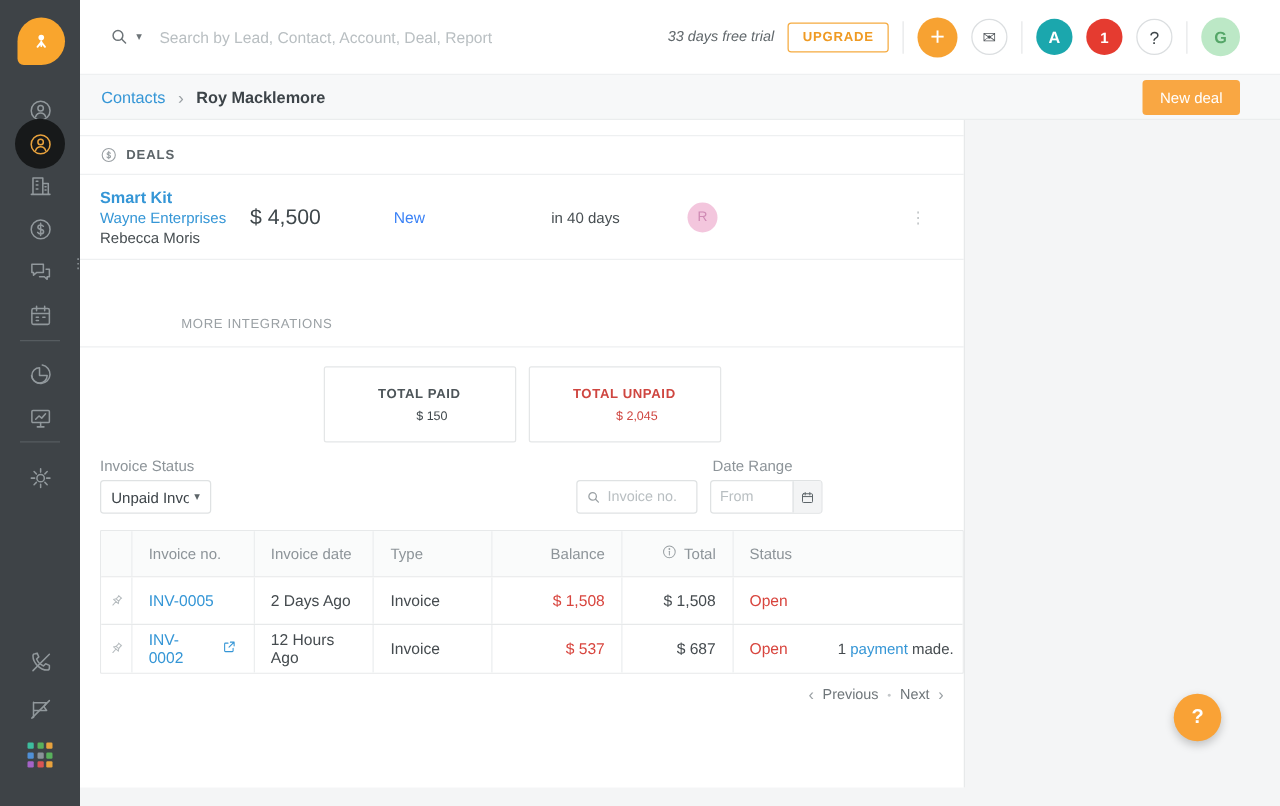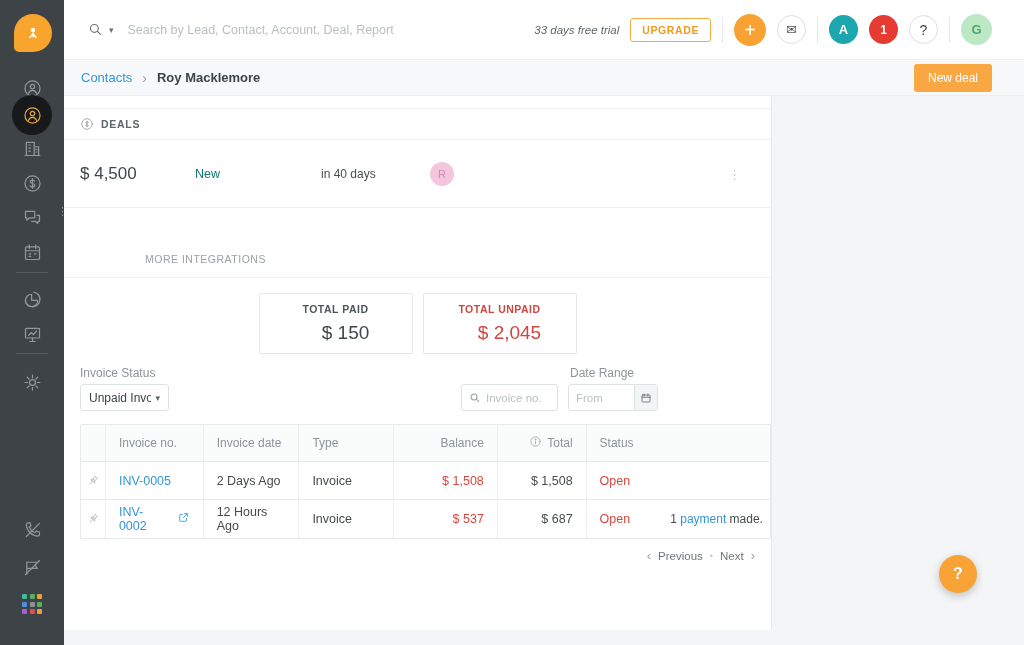--- a/index.html
+++ b/index.html
@@ -63,21 +63,21 @@
   .deals-header { top:12px; border-top:1px solid #eef0f1; }
   .int-header { top:112px; }
 
   .deal-row { position:absolute; top:44px; left:0; right:0; height:68px; border-bottom:1px solid #eef0f1;
               display:flex; align-items:center; padding-left:16px; }
   .deal-names { width:120px; line-height:1.35; }
   .deal-name { display:block; color:#3596d6; font-size:13px; font-weight:bold; cursor:pointer; }
   .deal-account { display:block; color:#3596d6; font-size:12px; cursor:pointer; }
   .deal-owner { display:block; color:#474e52; font-size:12px; }
   .deal-amount { width:115px; font-size:17px; color:#3f474b; }
-  .deal-stage { width:126px; font-size:12.5px; color:#0f766e; }
+  .deal-stage { width:126px; font-size:12.5px; color:#3b82f6; }
   .deal-due { width:109px; font-size:12px; color:#474e52; }
   .deal-avatar { width:24px; height:24px; border-radius:50%; background:#f3c6dd; color:#cf8ab4;
                  font-size:11px; display:flex; align-items:center; justify-content:center; }
   .deal-kebab { position:absolute; right:30px; top:50%; transform:translateY(-50%); color:#c3c7c9;
                 font-size:13px; line-height:1; cursor:pointer; }
 
   
   .int-tabs { position:absolute; top:144px; left:0; right:0; height:38px; border-bottom:1px solid #eef0f1;
               display:flex; align-items:center; padding-left:37px; }
   .xero-tab { position:relative; height:100%; display:flex; align-items:center; gap:9px; padding:0 14px 0 4px; cursor:pointer; }
@@ -85,21 +85,21 @@
   .xero-logo { width:22px; height:22px; border-radius:50%; background:#13b5ea; color:#fff; font-size:6.5px;
                font-weight:bold; display:flex; align-items:center; justify-content:center; }
   .xero-label { font-size:11px; font-weight:bold; letter-spacing:.4px; color:#3d4449; }
   .more-tab { margin-left:44px; font-size:10.5px; letter-spacing:.5px; color:#9aa0a4; cursor:pointer; }
 
   
   .totals-row { position:absolute; top:197px; left:0; right:0; display:flex; justify-content:center; gap:10px; }
   .total-box { width:154px; height:61px; border:1px solid #e4e6e7; border-radius:2px; display:flex;
                flex-direction:column; align-items:center; justify-content:center; gap:7px; }
   .total-label { font-size:10.5px; font-weight:bold; letter-spacing:.5px; color:#4d5559; }
-  .total-value { font-size:19px; color:#3f474b;margin-left:20px; }
+  .total-value { font-size:10px; color:#3f474b;margin-left:20px; }
   .total-box.unpaid .total-label, .total-box.unpaid .total-value { color:#cf4640; }
 
   
   .filter-label { position:absolute; font-size:12px; color:#8d9499; }
   .inp-box { position:absolute; height:27px; border:1px solid #dfe2e3; border-radius:3px; background:#fff;
              display:flex; align-items:center; }
   .status-dd { left:16px; top:288px; width:89px; justify-content:space-between; padding:0 8px; cursor:pointer; }
   .status-dd .dd-value { font-size:12px; color:#3d4449; white-space:nowrap; overflow:hidden; }
   .dd-caret { font-size:9px; color:#5d6569; margin-left:4px; }
   .inv-search { left:397px; top:288px; width:97px; padding:0 7px; gap:5px; }
@@ -302,20 +302,25 @@
       <span class="sec-ic">
         <svg viewBox="0 0 24 24">
             <circle cx="12" cy="12" r="9"></circle>
             <path d="M14.3 9.6c-.4-.7-1.2-1.1-2.3-1.1-1.3 0-2.3.7-2.3 1.8s.9 1.5 2.3 1.8c1.5.3 2.5.8 2.5 1.9s-1.1 1.8-2.5 1.8c-1.1 0-2-.4-2.4-1.2M12 7v10"></path>
           </svg>
       </span>
       <span class="sec-title">DEALS</span>
     </div>
 
     <div class="deal-row">
+      <div class="deal-names">
+        <span class="deal-name">Smart Kit</span>
+        <span class="deal-account">Wayne Enterprises</span>
+        <span class="deal-owner">Rebecca Moris</span>
+      </div>
       <span class="deal-amount">$ 4,500</span>
       <span class="deal-stage">New</span>
       <span class="deal-due">in 40 days</span>
       <span class="deal-avatar">R</span>
       <span class="deal-kebab">⋮</span>
     </div>
 
 
     <div class="int-tabs">
       <span class="more-tab">MORE INTEGRATIONS</span>

